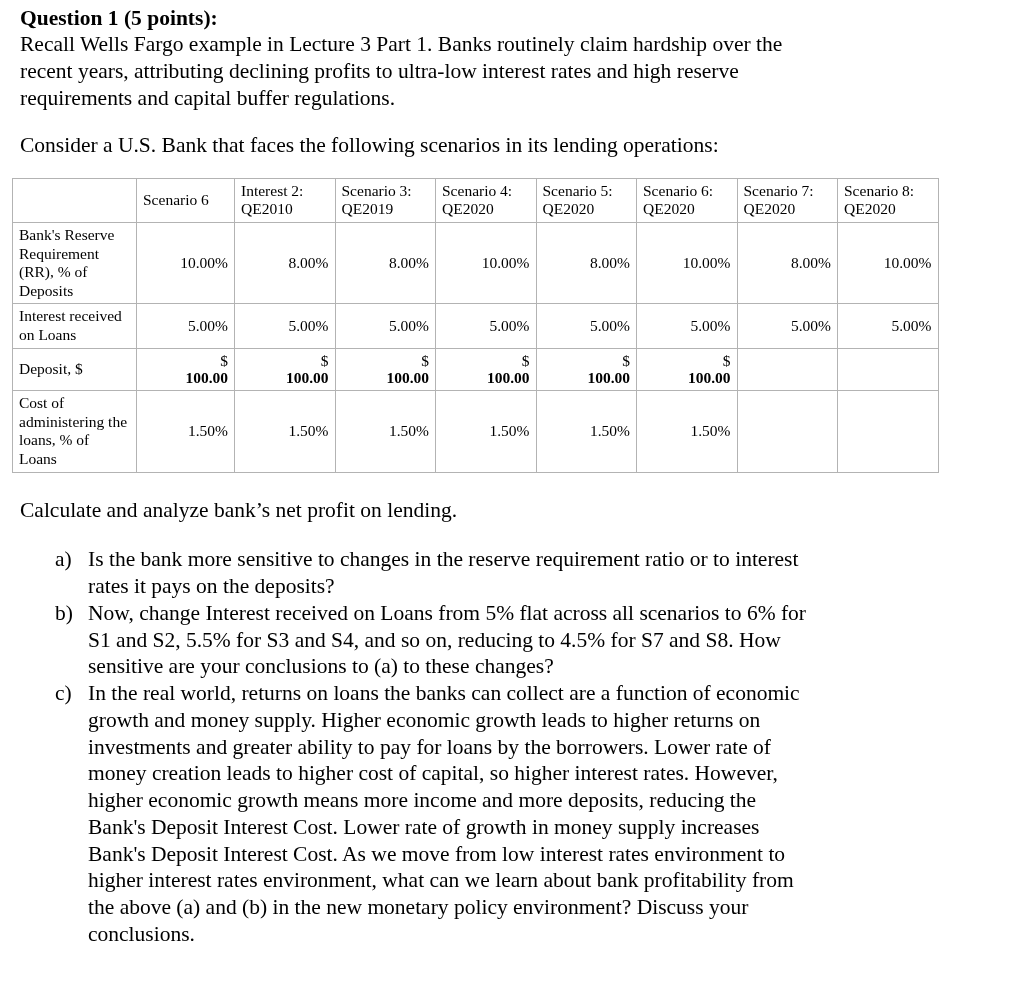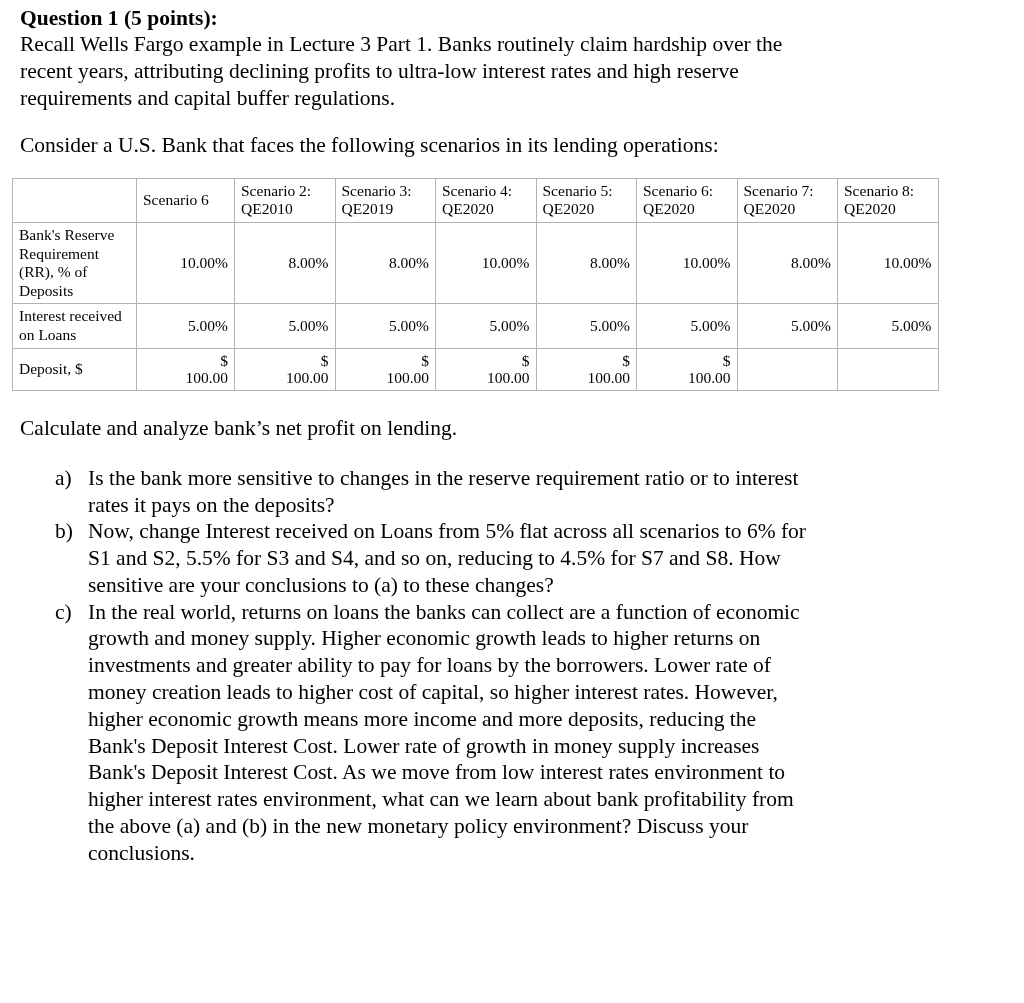--- a/index.html
+++ b/index.html
@@ -78,21 +78,21 @@
     vertical-align: middle;
     padding-right: 9px;
   }
   td.val-money {
     text-align: right;
     vertical-align: middle;
     padding-right: 9px;
     line-height: 1.15;
   }
   td.val-money .cur { display: block; }
-  td.val-money .amt { display: block; }
+  td.val-money .amt { display: block; font-weight: bold; }
   td.empty { }
   .calc-line {
     margin: 24px 4px 0 20px;
     font-size: 21.5px;
     line-height: 1.24;
   }
   .qlist {
     margin: 23px 0 0 0;
     padding: 0;
     list-style: none;
@@ -140,21 +140,21 @@
         <col class="sn-col">
       </colgroup>
       <thead>
         <tr>
           <th class="hdr hdr-blank"></th>
           <th class="hdr">
             <span>Scenario 6</span>
             <span class="line2"></span>
           </th>
           <th class="hdr">
-            <span>Scenario 2:</span>
+            <span>Interest 2:</span>
             <span class="line2">QE2010</span>
           </th>
           <th class="hdr">
             <span>Scenario 3:</span>
             <span class="line2">QE2019</span>
           </th>
           <th class="hdr">
             <span>Scenario 4:</span>
             <span class="line2">QE2020</span>
           </th>
@@ -220,20 +220,31 @@
           <td class="val-money">
             <span class="cur">$</span>
             <span class="amt">100.00</span>
           </td>
           <td class="val-money">
             <span class="cur">$</span>
             <span class="amt">100.00</span>
           </td>
           <td class="val-money empty"></td>
           <td class="val-money empty"></td>
+        </tr>
+        <tr>
+          <td class="rowlabel">Cost of administering the loans, % of Loans</td>
+          <td class="val">1.50%</td>
+          <td class="val">1.50%</td>
+          <td class="val">1.50%</td>
+          <td class="val">1.50%</td>
+          <td class="val">1.50%</td>
+          <td class="val">1.50%</td>
+          <td class="val empty"></td>
+          <td class="val empty"></td>
         </tr>
       </tbody>
     </table>
   </div>
 
   <div class="calc-line">Calculate and analyze bank’s net profit on lending.</div>
 
   <ul class="qlist">
     <li>
       <span class="marker">a)</span>

